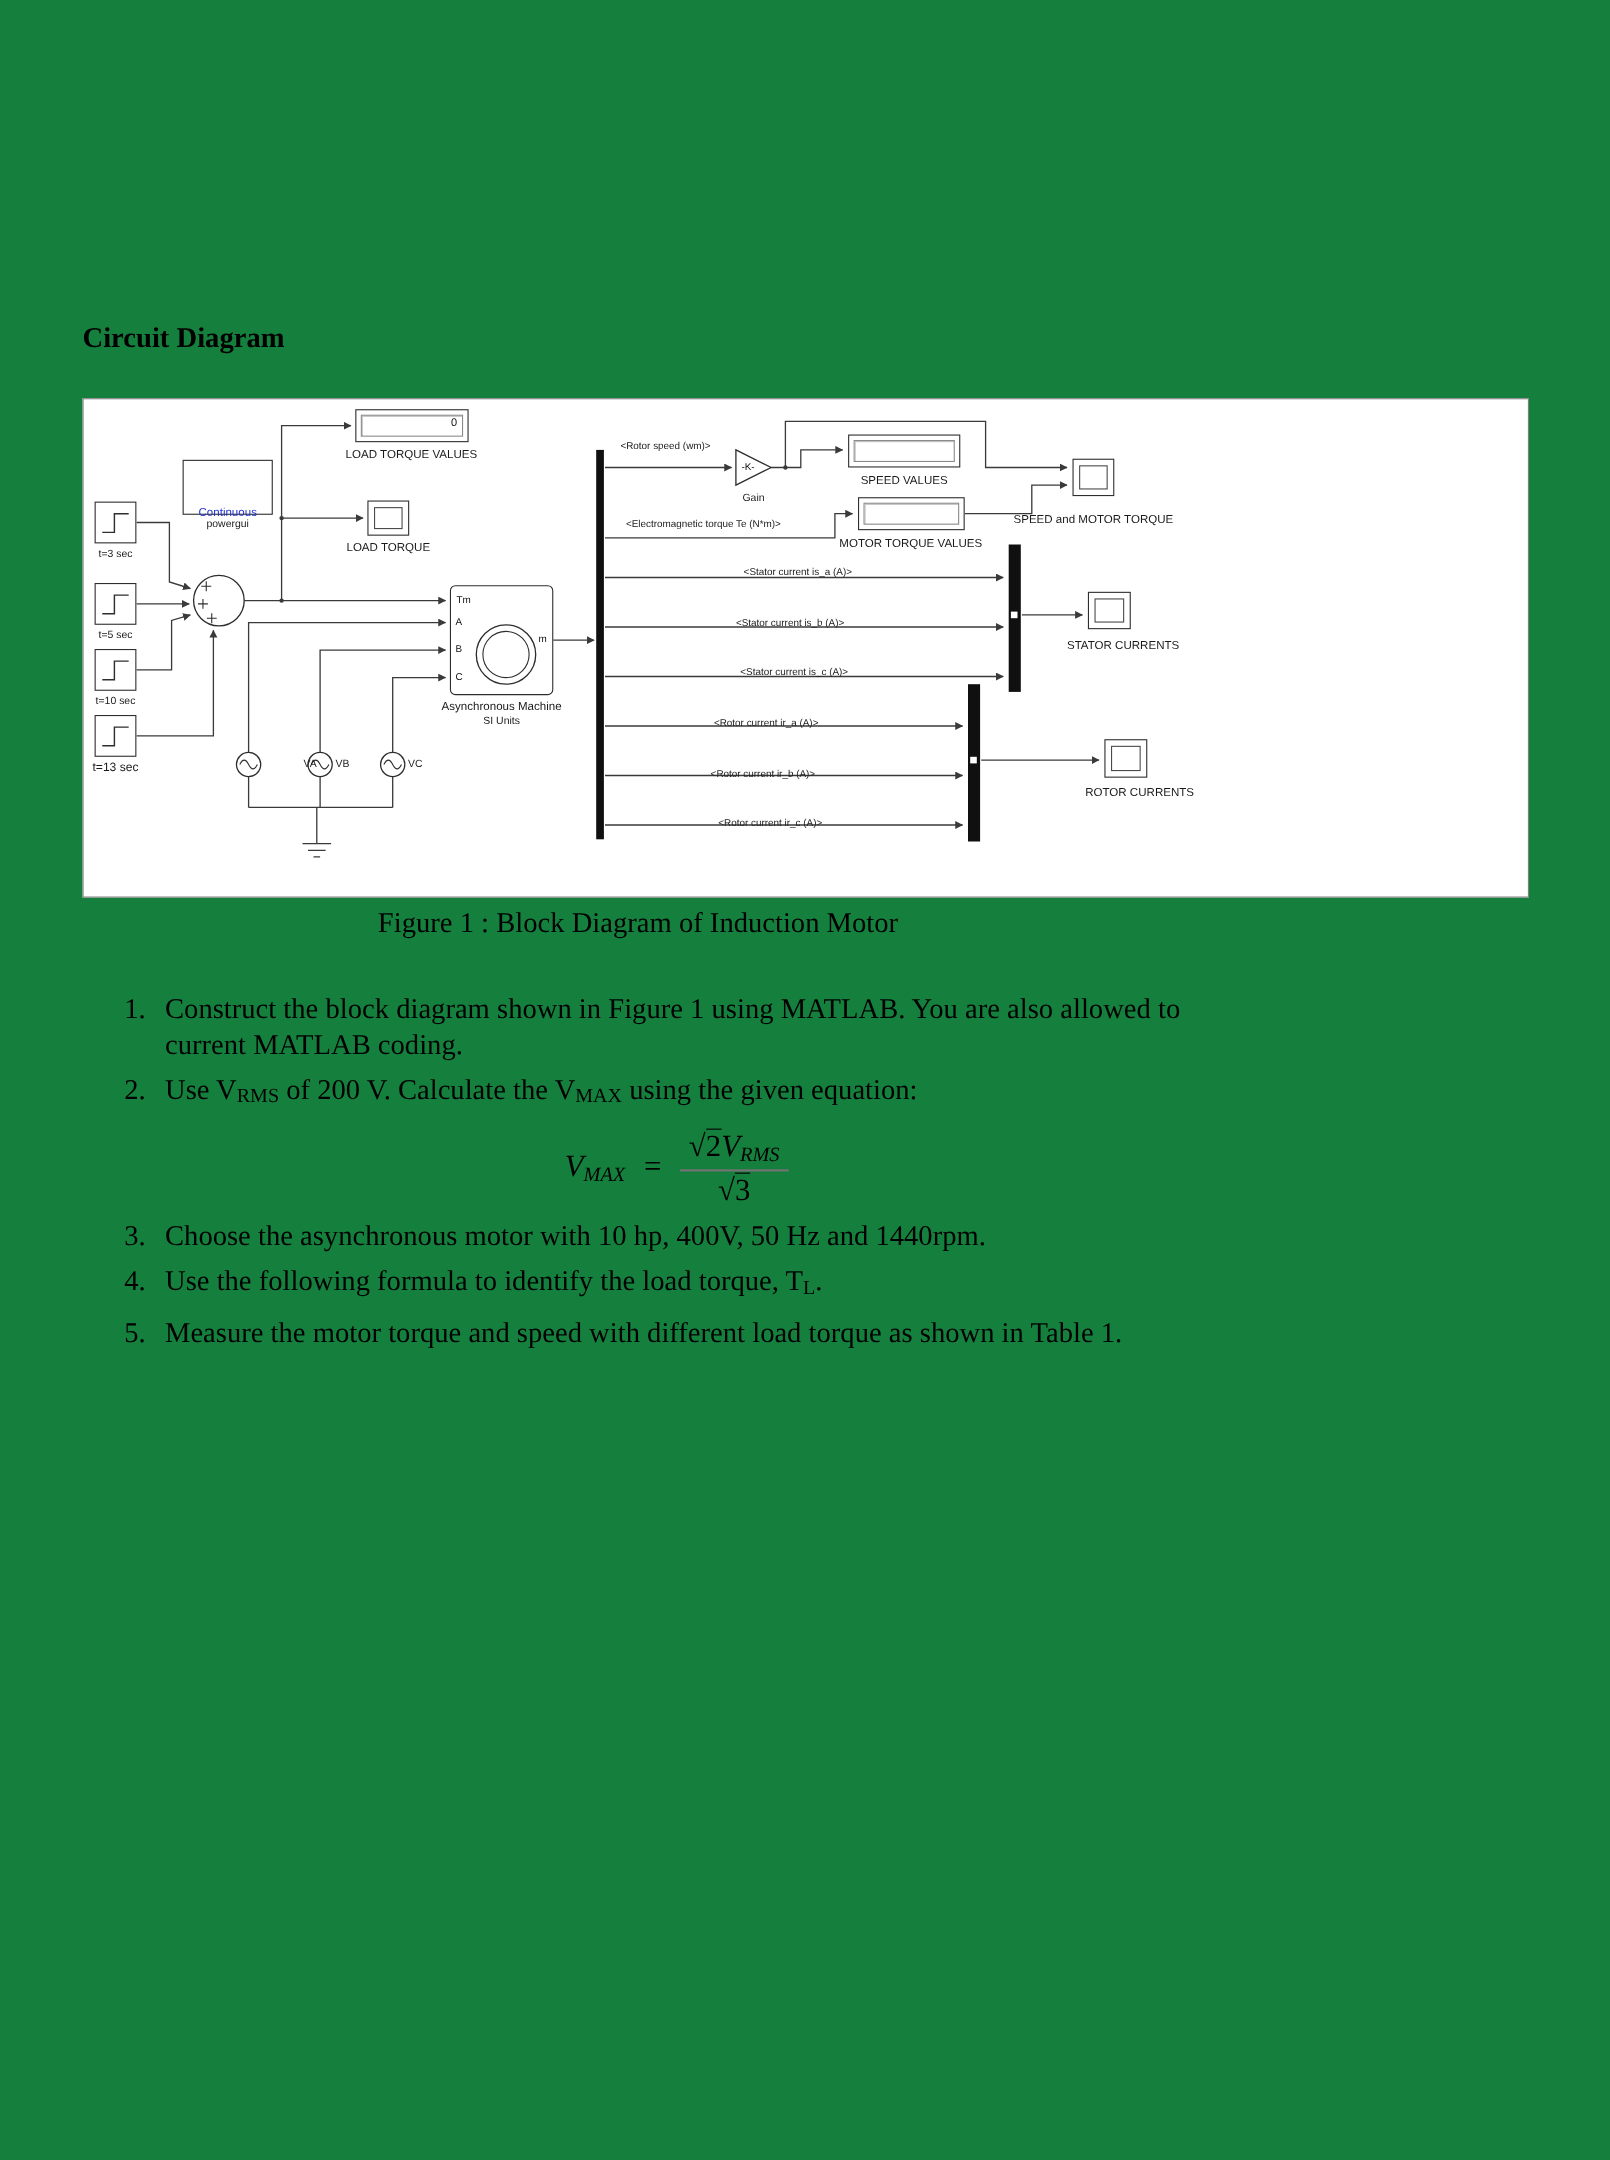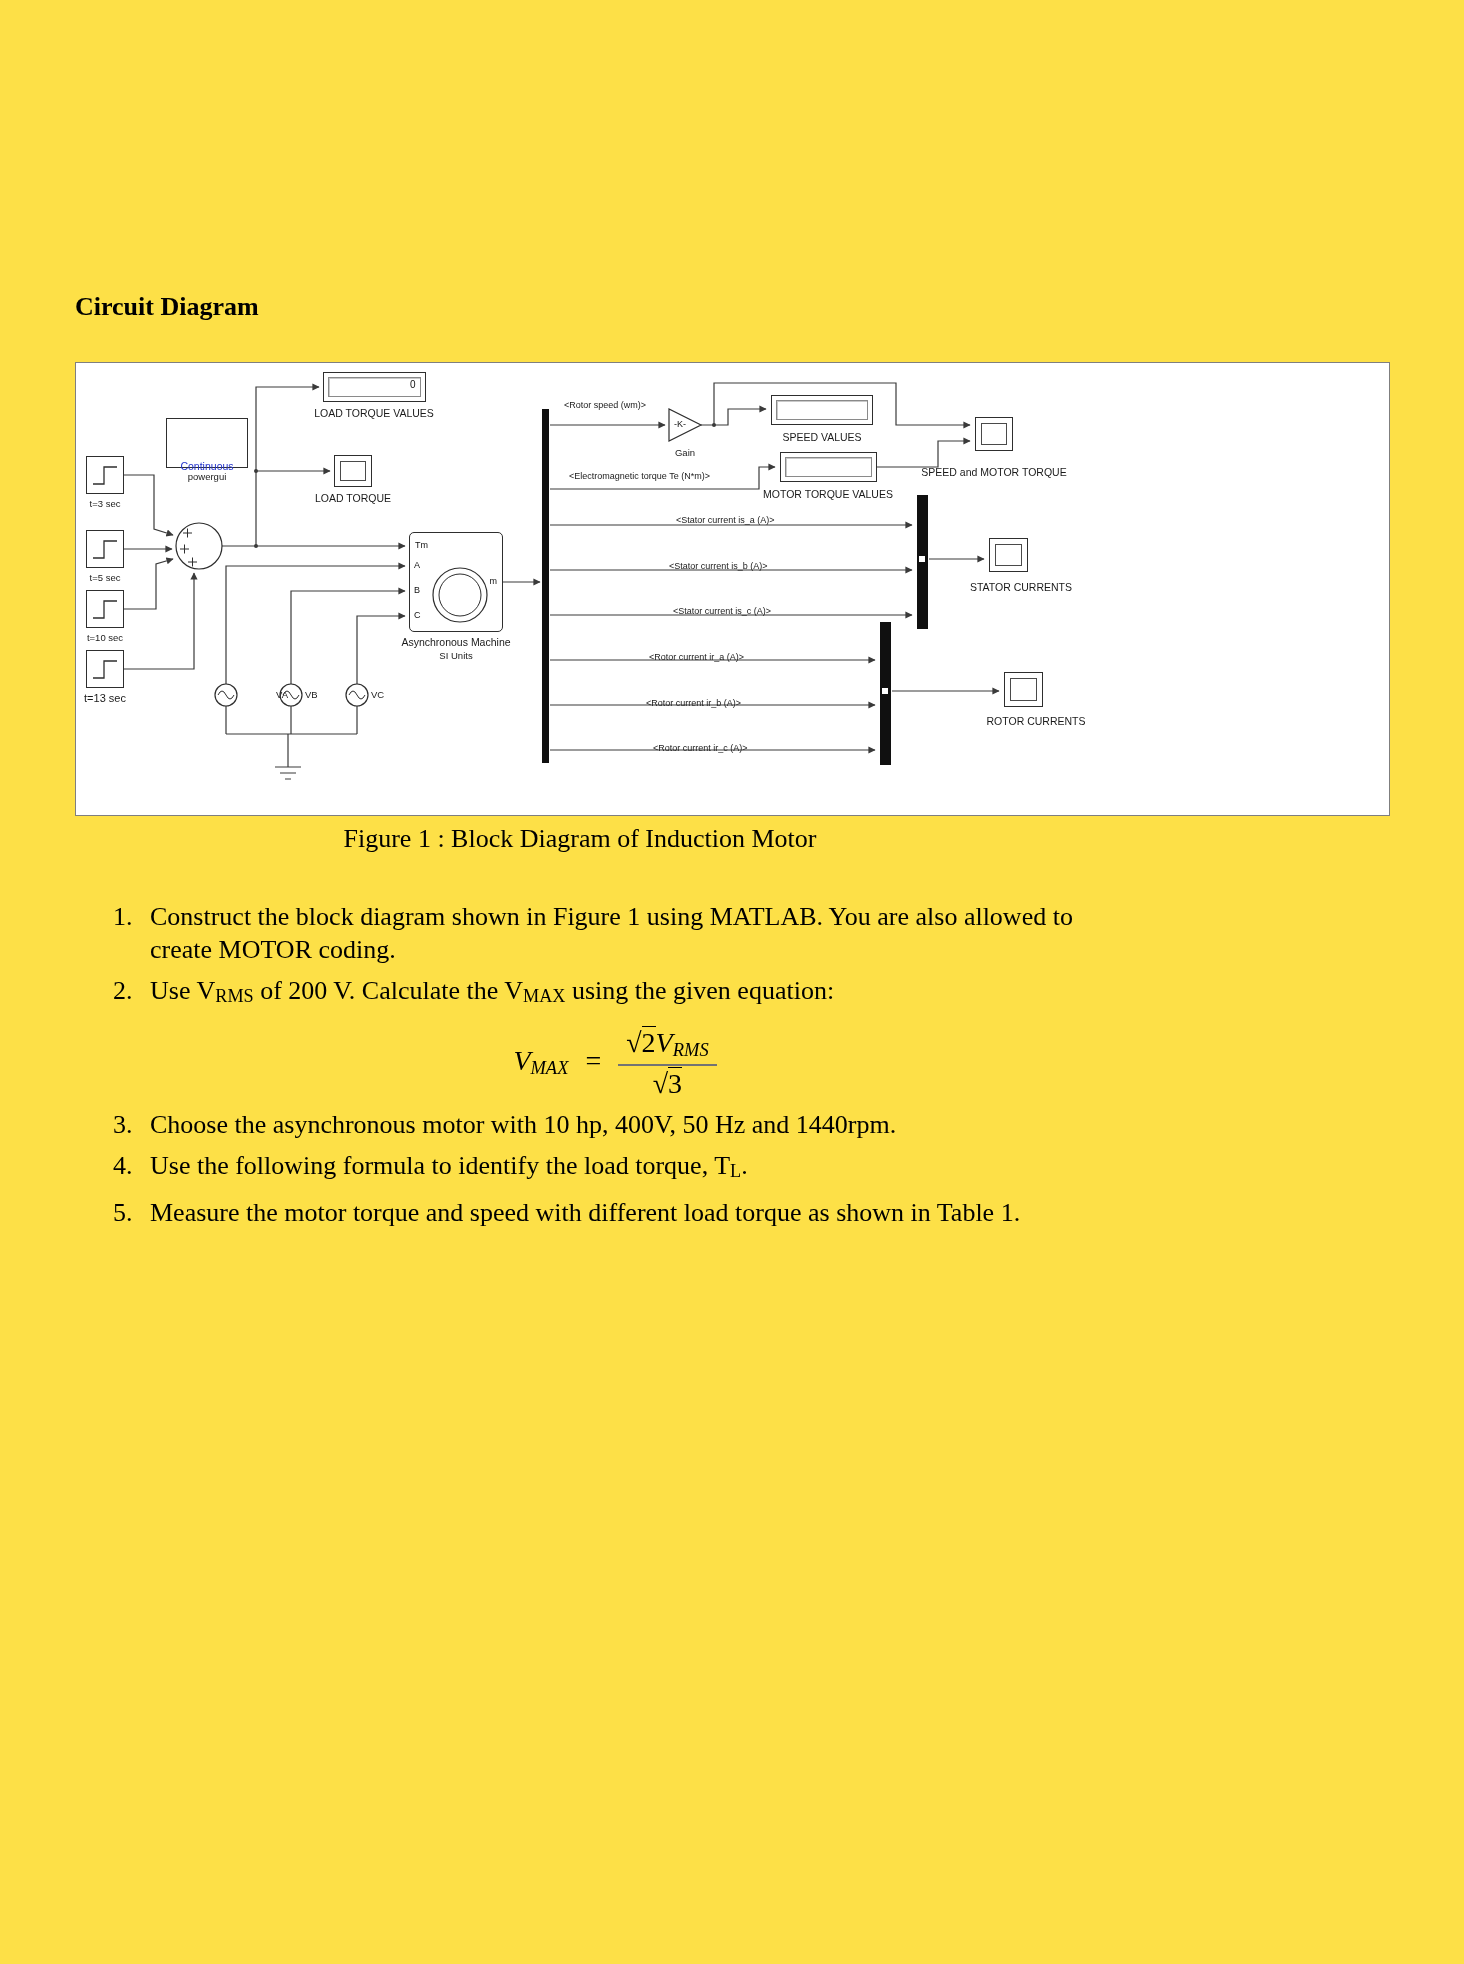--- a/index.html
+++ b/index.html
@@ -1,16 +1,16 @@
 <!DOCTYPE html>
 <html><head>
 <meta charset="utf-8">
 <style>
   html,body { margin:0; padding:0; background:#ffffff; }
-  .page { position:relative; width:1464px; height:1964px; background:#fde047;
+  .page { position:relative; width:1464px; height:1964px; background:#15803d;
           font-family:"Liberation Serif", serif; color:#000; overflow:hidden; }
 
   .doc-heading { position:absolute; font-size:26px; font-weight:bold; }
   #h-circuit { left:75px; top:292px; }
 
   
   .fig { position:absolute; left:75px; top:362px; width:1313px; height:452px;
          border:1px solid #7f7f7f; background:#fff; }
   .canvas { position:relative; width:100%; height:100%;
             font-family:"Liberation Sans", sans-serif; }
@@ -214,21 +214,21 @@
 
     </div>
   </div>
 
   <div class="caption">Figure 1 : Block Diagram of Induction Motor</div>
 
   <div class="content">
 
     <div class="proc-item">
       <span class="pnum">1.</span>
-      <span class="ptext"><span>Construct the block diagram shown in Figure 1 using MATLAB. You are also allowed to</span><br><span>create MOTOR coding.</span></span>
+      <span class="ptext"><span>Construct the block diagram shown in Figure 1 using MATLAB. You are also allowed to</span><br><span>current MATLAB coding.</span></span>
     </div>
 
     <div class="proc-item">
       <span class="pnum">2.</span>
       <span class="ptext"><span>Use V</span><span class="tsub">RMS</span><span> of 200 V. Calculate the V</span><span class="tsub">MAX</span><span> using the given equation:</span></span>
     </div>
 
     <div class="equation">
       <span class="var">V</span><span class="evsub">MAX</span>
       <span class="eqs">=</span>

